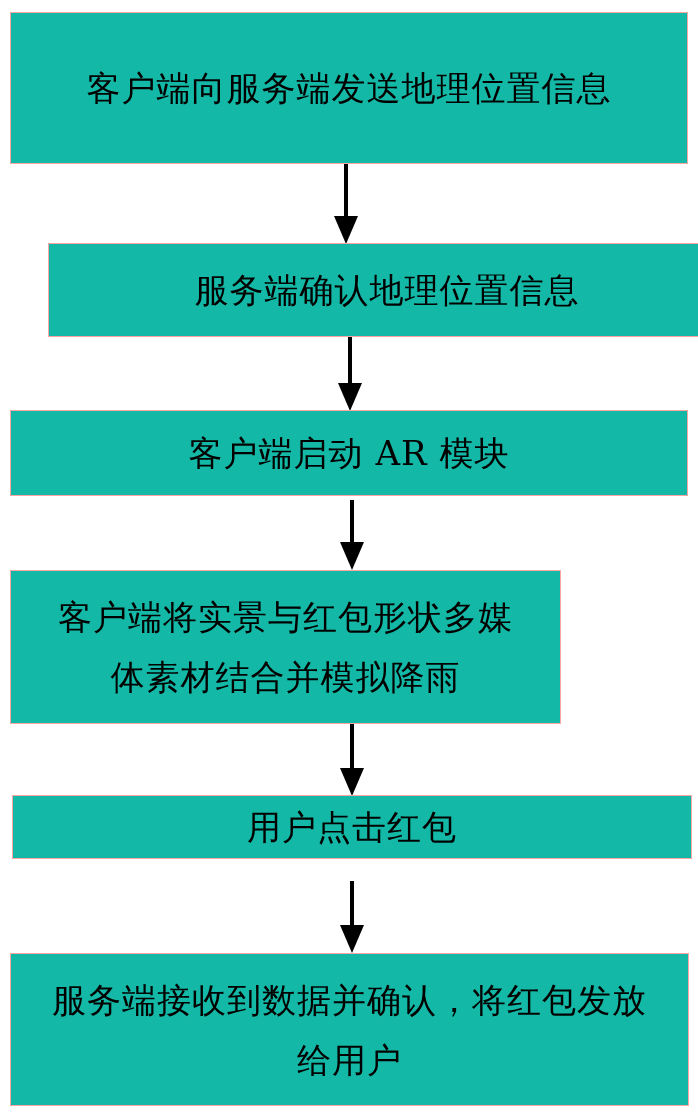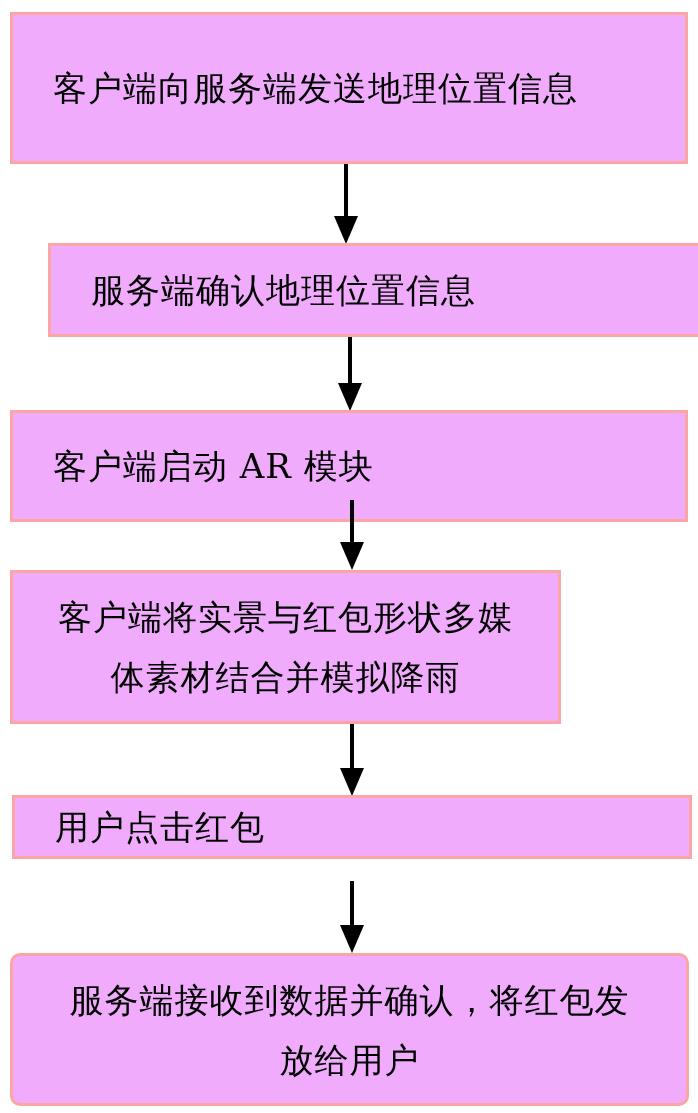--- a/index.html
+++ b/index.html
@@ -1,19 +1,19 @@
 <!DOCTYPE html>
 <html><head>
 <meta charset="utf-8">
 <style>
   html, body { margin: 0; padding: 0; background: #ffffff; }
   body { width: 698px; height: 1113px; position: relative; overflow: hidden;
          font-family: "DejaVu Serif", "Liberation Serif", serif; color: #000; }
-  .box { position: absolute; box-sizing: border-box; border: 3px solid #fca5a5;
-         background: #f0abfc; display: flex; align-items: center; justify-content: flex-start;
+  .box { position: absolute; box-sizing: border-box; border: 1px solid #fca5a5;
+         background: #14b8a6; display: flex; align-items: center; justify-content: center;
          text-align: center; padding: 0 40px; }
   .box span { font-size: 34px; line-height: 60px; letter-spacing: 1px; }
   .arrow { position: absolute; width: 0; }
   .arrow .shaft { position: absolute; left: -2px; top: 0; width: 4px; background: #000; }
   .arrow .head { position: absolute; left: -12px; width: 0; height: 0;
                  border-left: 12px solid transparent; border-right: 12px solid transparent;
                  border-top: 28px solid #000; }
 </style>
 </head>
 <body>
@@ -31,21 +31,21 @@
 
   <div class="box" style="left:8px; top:243px; width:678px; height:94px;margin-left:40px;">
     <span>服务端确认地理位置信息</span>
   </div>
 
   <div class="arrow" style="left:350px; top:337px;">
     <div class="shaft" style="height:48px;"></div>
     <div class="head" style="top:46px;"></div>
   </div>
 
-  <div class="box" style="left:10px; top:410px; width:678px; height:112px;">
+  <div class="box" style="left:10px; top:410px; width:678px; height:86px;">
     <span>客户端启动 AR 模块</span>
   </div>
 
   <div class="arrow" style="left:352px; top:500px;">
     <div class="shaft" style="height:44px;"></div>
     <div class="head" style="top:42px;"></div>
   </div>
 
   <div class="box" style="left:10px; top:570px; width:551px; height:154px;">
     <span>客户端将实景与红包形状多媒体素材结合并模拟降雨</span>
@@ -58,17 +58,17 @@
 
   <div class="box" style="left:12px; top:795px; width:680px; height:64px;">
     <span>用户点击红包</span>
   </div>
 
   <div class="arrow" style="left:352px; top:881px;">
     <div class="shaft" style="height:46px;"></div>
     <div class="head" style="top:44px;"></div>
   </div>
 
-  <div class="box" style="left:10px; top:953px; width:679px; height:153px;border-radius:10px;">
+  <div class="box" style="left:10px; top:953px; width:679px; height:153px;">
     <span>服务端接收到数据并确认，将红包发放给用户</span>
   </div>
 
 </div>
 
 </body></html>

